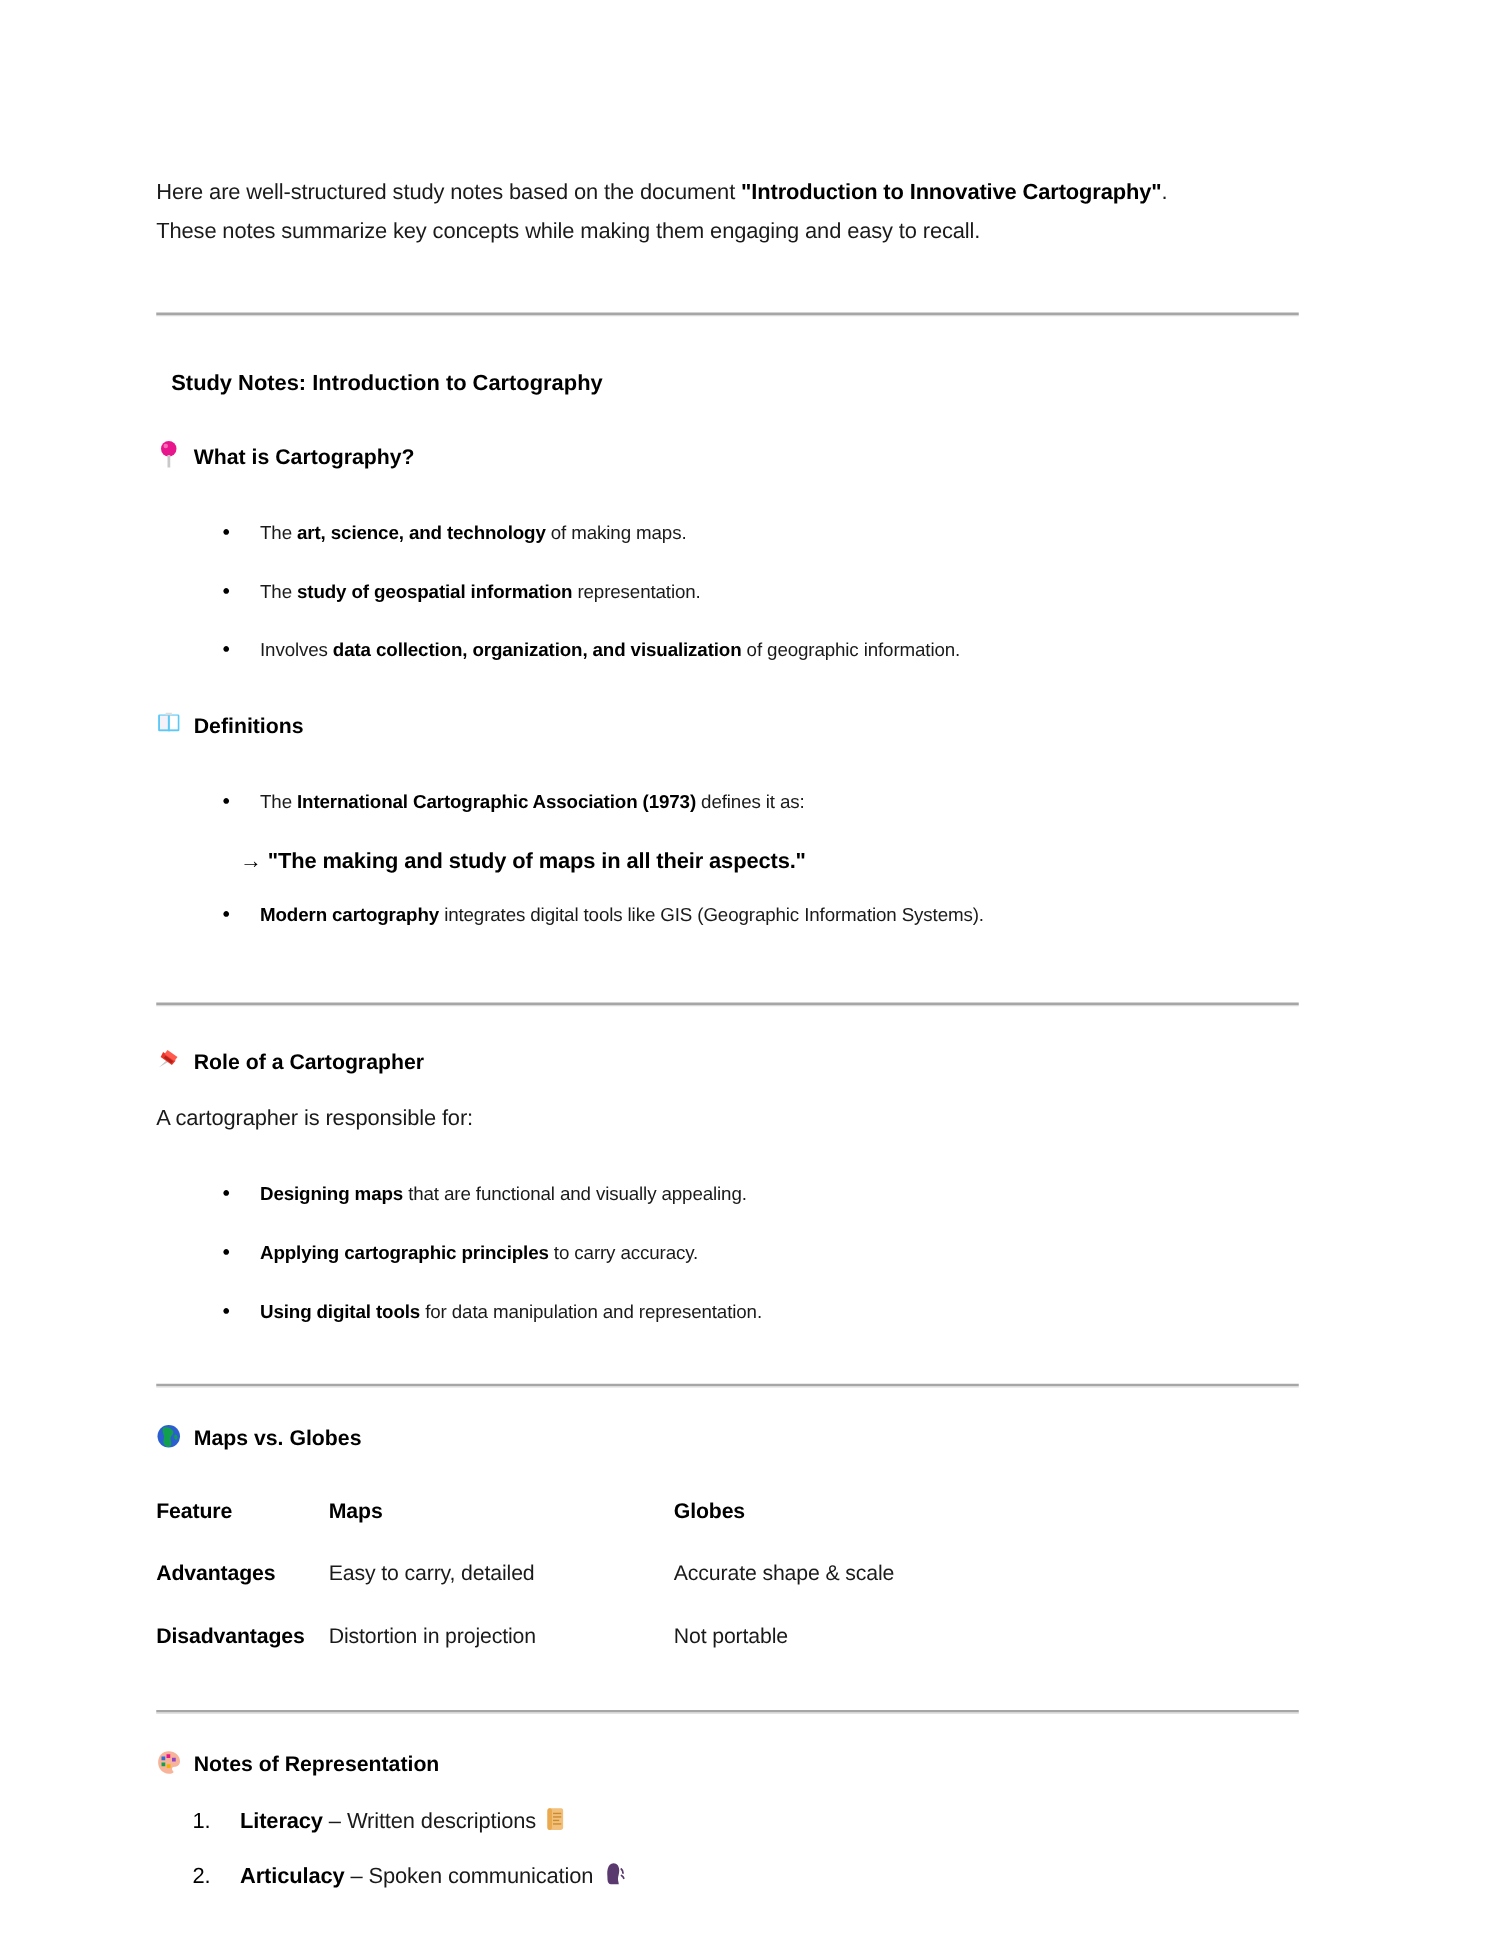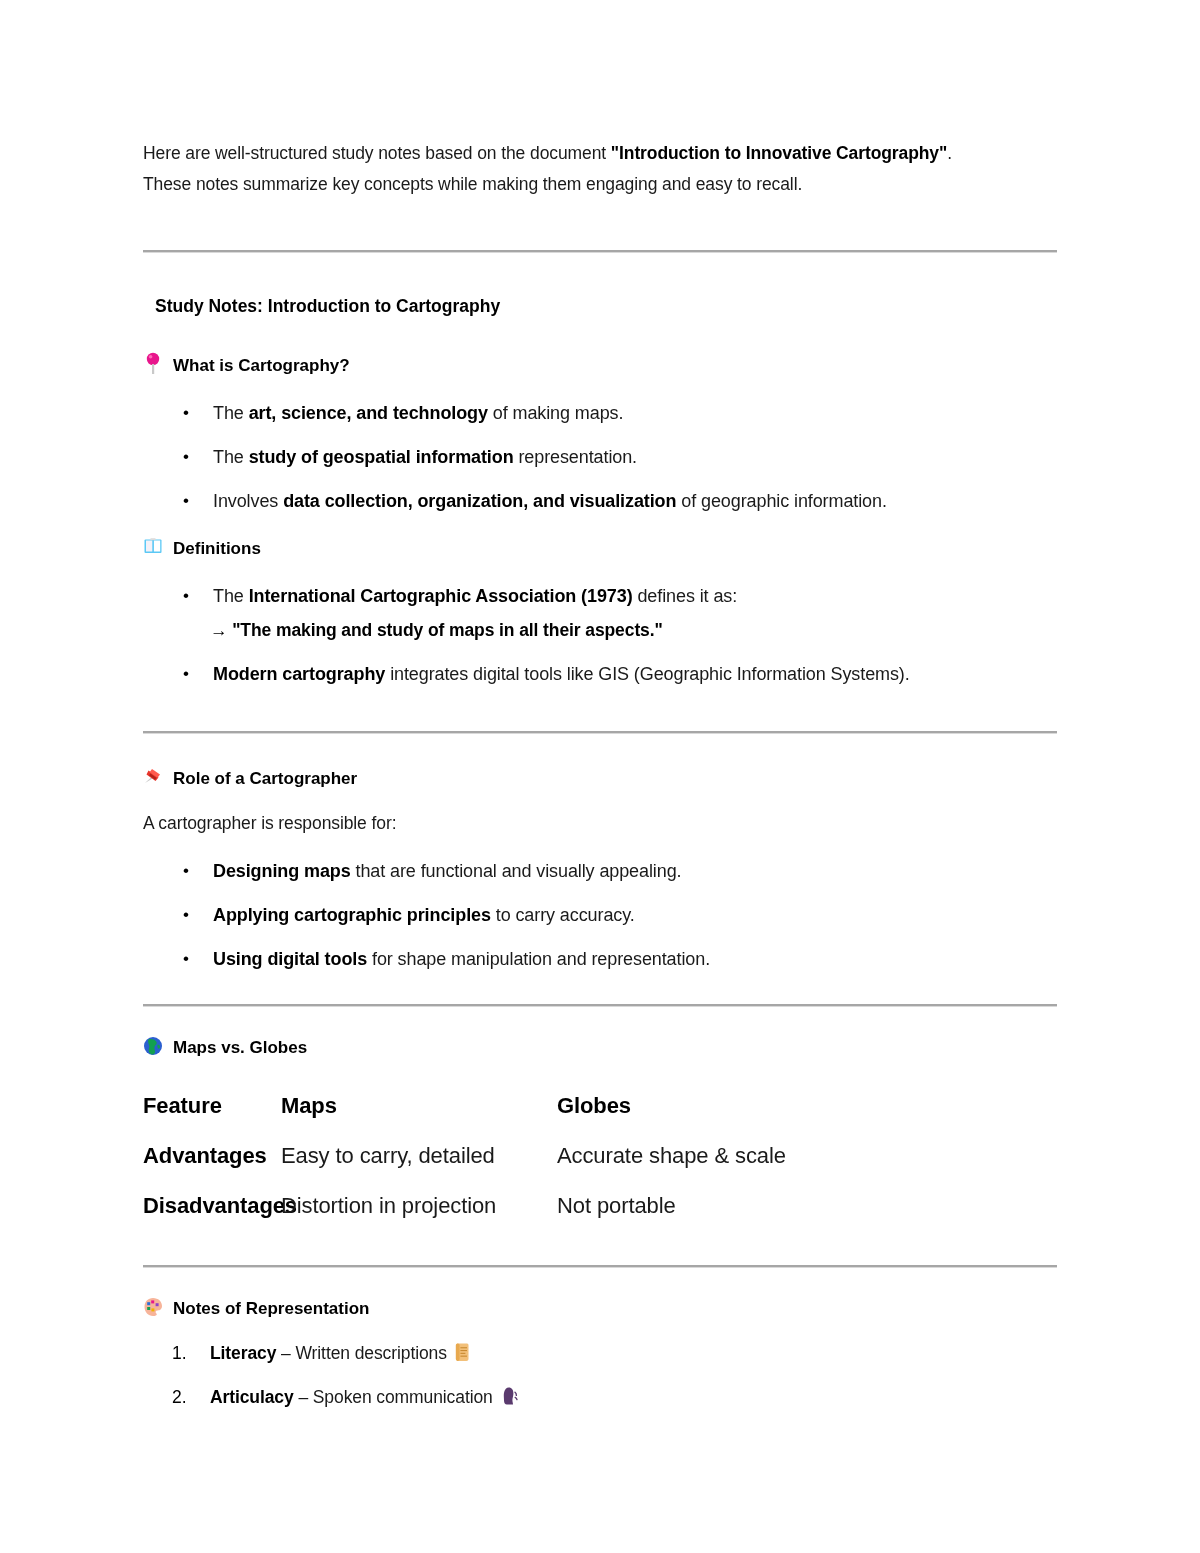--- a/index.html
+++ b/index.html
@@ -11,21 +11,21 @@
   body {
     width: 1200px;
     height: 1553px;
     font-family: "Liberation Sans", sans-serif;
     color: #000000;
     position: relative;
     overflow: hidden;
   }
   .page {
     position: absolute;
-    left: 143px;
+    left: 125px;
     top: 0;
     width: 914px;
     padding-top: 138px;
   }
 
   
   .para {
     font-size: 17.5px;
     line-height: 31px;
     color: #1a1a1a;
@@ -83,24 +83,24 @@
 
   
   ul.bul {
     list-style: none;
     margin: 0;
     padding: 0;
   }
   ul.bul > li {
     position: relative;
     padding-left: 67px;
-    font-size: 18px;
+    font-size: 15px;
     line-height: 31px;
     color: #1a1a1a;
-    margin: 3px;
+    margin: 16px;
     letter-spacing: -0.1px;
   }
   ul.bul > li::before {
     content: "\2022";
     position: absolute;
     left: 37px;
     top: -1px;
     font-size: 17px;
     color: #000;
   }
@@ -144,21 +144,21 @@
     width: 830px;
     table-layout: fixed;
   }
   table.cmp col.c1 { width: 138px; }
   table.cmp col.c2 { width: 276px; }
   table.cmp col.c3 { width: 416px; }
   table.cmp th, table.cmp td {
     text-align: left;
     vertical-align: top;
     padding: 0 2px 0 0;
-    font-size: 22px;
+    font-size: 17px;
     line-height: 50px;
     letter-spacing: -0.1px;
     border: 0;
   }
   table.cmp th { font-weight: 700; color: #000; }
   table.cmp td.rowhead { font-weight: 700; color: #000; }
   table.cmp td { font-weight: 400; color: #1a1a1a; }
   .sp-14 { height: 14px; }
   .sp-18 { height: 18px; }
   .sp-26 { height: 26px; }
@@ -265,21 +265,21 @@
   <div class="sp-14"></div>
 
   <ul class="bul">
     <li>
       <b>Designing maps</b><span> that are functional and visually appealing.</span>
     </li>
     <li style="margin-top:13px">
       <b>Applying cartographic principles</b><span> to carry accuracy.</span>
     </li>
     <li style="margin-top:13px">
-      <b>Using digital tools</b><span> for shape manipulation and representation.</span>
+      <b>Using digital tools</b><span> for data manipulation and representation.</span>
     </li>
   </ul>
 
   <div class="sp-26"></div>
   <hr class="divider">
   <div class="sp-26"></div>
 
   <div class="h-emoji-row">
     <span class="emo">
       <svg viewBox="0 0 22 24" width="22" height="24" aria-hidden="true">

